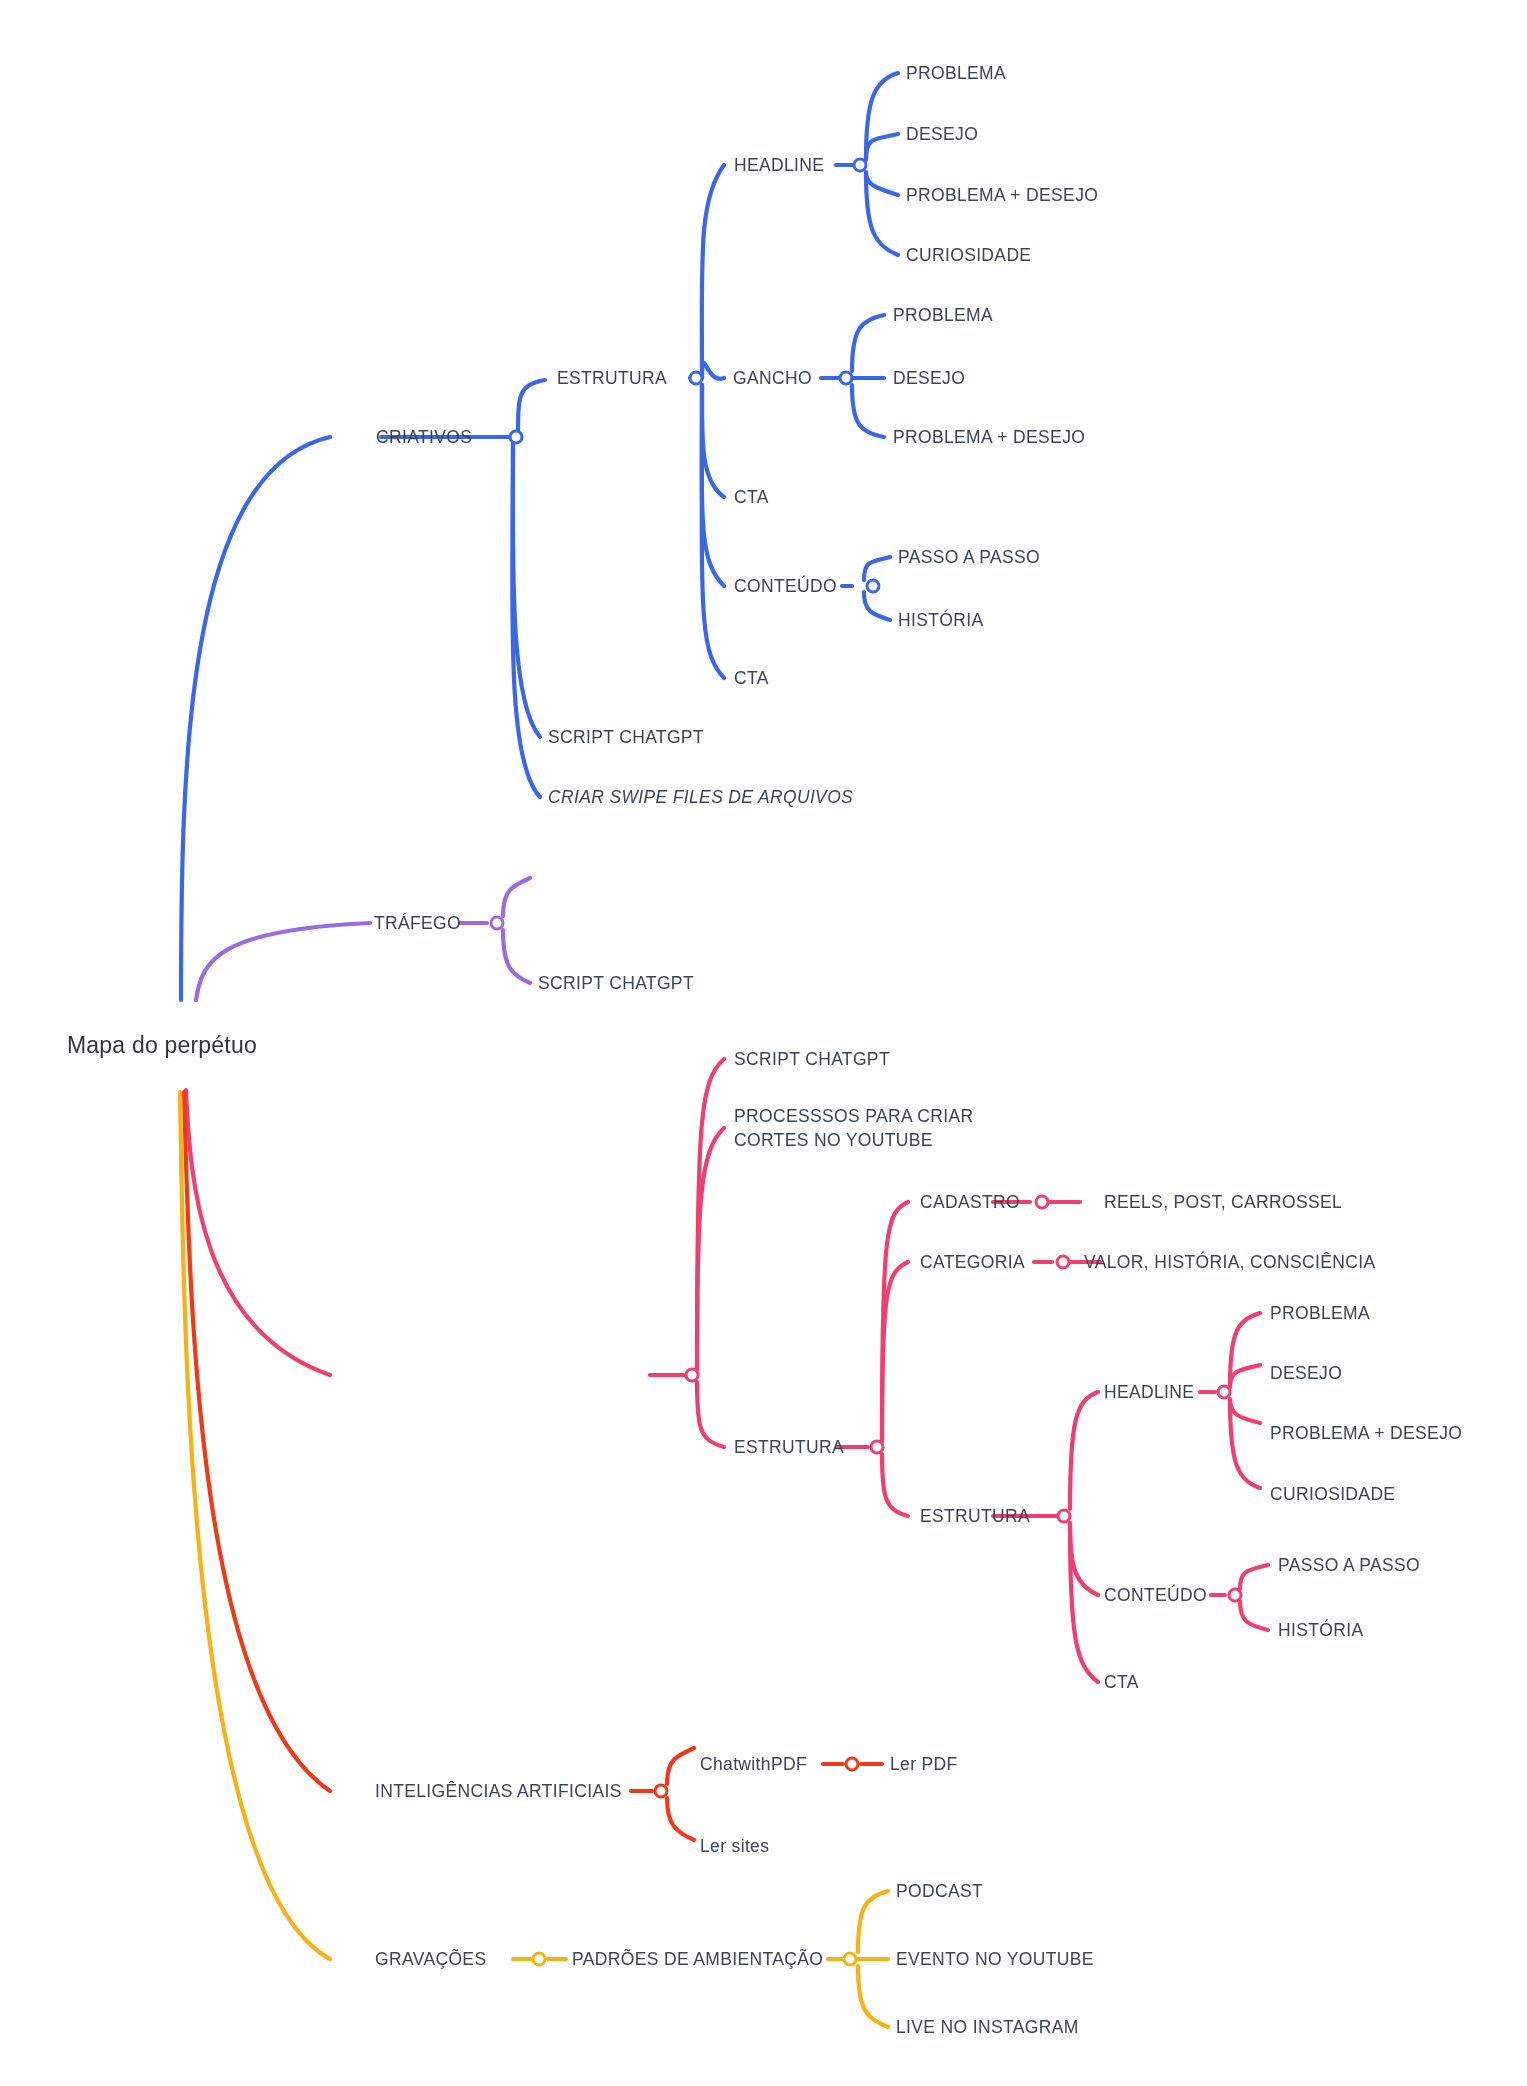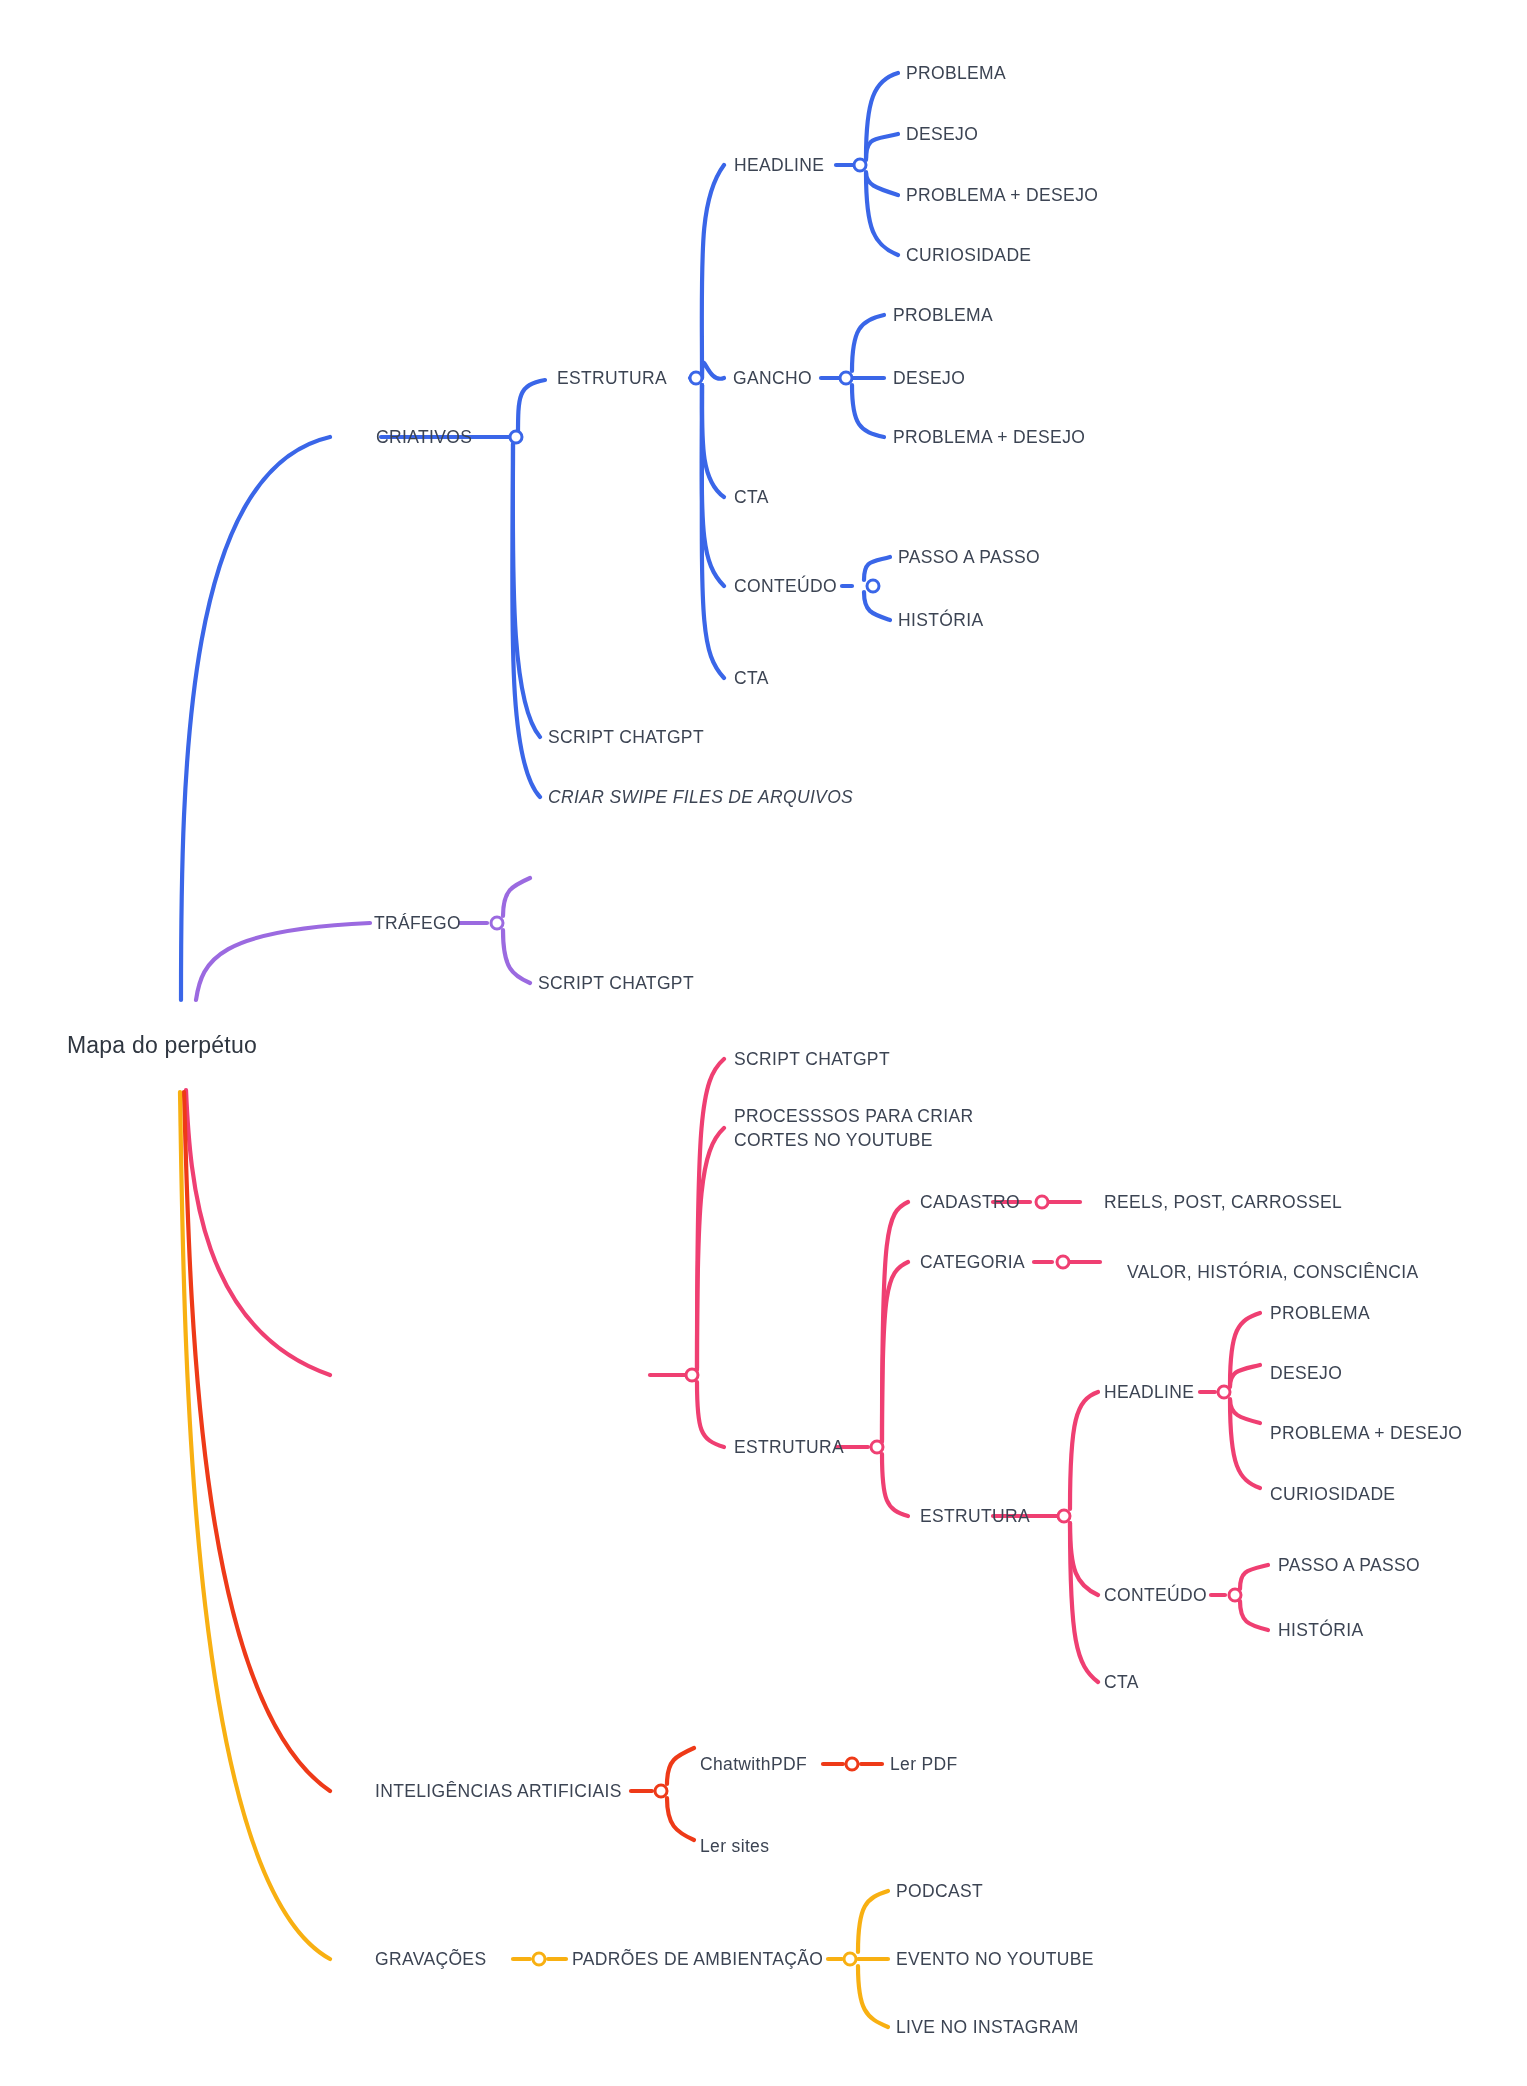--- a/index.html
+++ b/index.html
@@ -226,21 +226,21 @@
 
   <div class="lbl" style="left:734px;top:1447px;">ESTRUTURA</div>
   <div class="node" style="left:877px;top:1447px;border-color:#ef3f72;"></div>
 
   <div class="lbl" style="left:920px;top:1202px;">CADASTRO</div>
   <div class="node" style="left:1042px;top:1202px;border-color:#ef3f72;"></div>
   <div class="lbl" style="left:1104px;top:1202px;text-align:center;">REELS, POST, CARROSSEL</div>
 
   <div class="lbl" style="left:920px;top:1262px;">CATEGORIA</div>
   <div class="node" style="left:1063px;top:1262px;border-color:#ef3f72;"></div>
-  <div class="lbl" style="left:1127px;top:1262px;margin-top:10px;">VALOR, HISTÓRIA, CONSCIÊNCIA</div>
+  <div class="lbl" style="left:1084px;top:1262px;">VALOR, HISTÓRIA, CONSCIÊNCIA</div>
 
   <div class="lbl" style="left:920px;top:1516px;">ESTRUTURA</div>
   <div class="node" style="left:1064px;top:1516px;border-color:#ef3f72;"></div>
 
   <div class="lbl" style="left:1104px;top:1392px;">HEADLINE</div>
   <div class="node" style="left:1224px;top:1392px;border-color:#ef3f72;"></div>
 
   <div class="lbl" style="left:1270px;top:1313px;">PROBLEMA</div>
   <div class="lbl" style="left:1270px;top:1373px;">DESEJO</div>
   <div class="lbl" style="left:1270px;top:1433px;">PROBLEMA + DESEJO</div>

